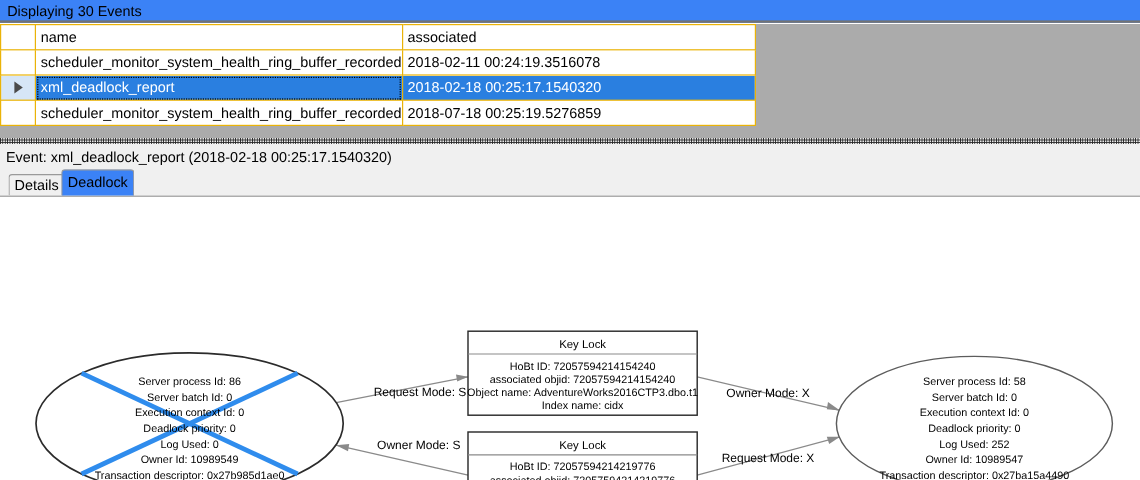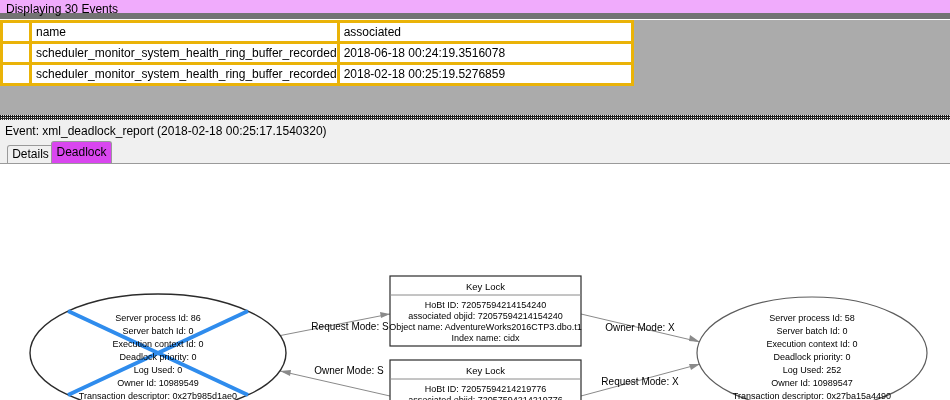--- a/index.html
+++ b/index.html
@@ -19,22 +19,22 @@
     position: relative;
     width: 950px;
     height: 400px;
   }
 
   
   .banner {
     position: absolute;
     left: 0; top: 0;
     width: 950px; height: 19px;
-    background: #f0abfc;
-    border-bottom: 6px solid #737373;
+    background: #3b82f6;
+    border-bottom: 2px solid #737373;
     box-sizing: border-box;
   }
   .banner-text {
     position: absolute;
     left: 6px; top: 2px;
     font-size: 12px;
     color: #000;
     white-space: nowrap;
   }
 
@@ -45,21 +45,21 @@
     width: 950px; height: 98px;
     background: #ababab;
     overflow: hidden;
   }
   table.grid {
     border-collapse: collapse;
     table-layout: fixed;
     background: #ffffff;
   }
   table.grid td, table.grid th {
-    border: 3px solid #eab308;
+    border: 1px solid #eab308;
     font-weight: normal;
     font-size: 12px;
     padding: 0 0 0 4px;
     height: 21px;
     box-sizing: border-box;
     text-align: left;
     vertical-align: middle;
     white-space: nowrap;
     overflow: hidden;
     background: #ffffff;
@@ -130,21 +130,21 @@
     border: 1px solid #9a9a9a;
     border-bottom: none;
     border-radius: 3px 3px 0 0;
     font-size: 12px;
     text-align: center;
     line-height: 17px;
     height: 18px;
     color: #000;
   }
   .tab.active {
-    background: #d946ef;
+    background: #3b82f6;
     height: 22px;
     line-height: 21px;
     z-index: 3;
     border-color: #9a9a9a;
   }
   .tab-details  { left: 7px;  width: 47px; }
   .tab-deadlock { left: 51px; width: 61px; }
 
   .tab-body {
     position: absolute;
@@ -189,26 +189,33 @@
         <tr>
           <th class="col-sel"></th>
           <th class="col-name">name</th>
           <th class="col-ts">associated</th>
         </tr>
       </thead>
       <tbody>
         <tr>
           <td class="col-sel"></td>
           <td class="col-name">scheduler_monitor_system_health_ring_buffer_recorded</td>
-          <td class="col-ts">2018-06-18 00:24:19.3516078</td>
+          <td class="col-ts">2018-02-11 00:24:19.3516078</td>
+        </tr>
+        <tr class="row-selected">
+          <td class="col-sel">
+            <div class="row-arrow"></div>
+          </td>
+          <td class="col-name">xml_deadlock_report</td>
+          <td class="col-ts">2018-02-18 00:25:17.1540320</td>
         </tr>
         <tr>
           <td class="col-sel"></td>
           <td class="col-name">scheduler_monitor_system_health_ring_buffer_recorded</td>
-          <td class="col-ts">2018-02-18 00:25:19.5276859</td>
+          <td class="col-ts">2018-07-18 00:25:19.5276859</td>
         </tr>
       </tbody>
     </table>
   </div>
 
   <div class="splitter"></div>
 
   <div class="detail-pane">
     <div class="event-title">Event: xml_deadlock_report (2018-02-18 00:25:17.1540320)</div>
 

